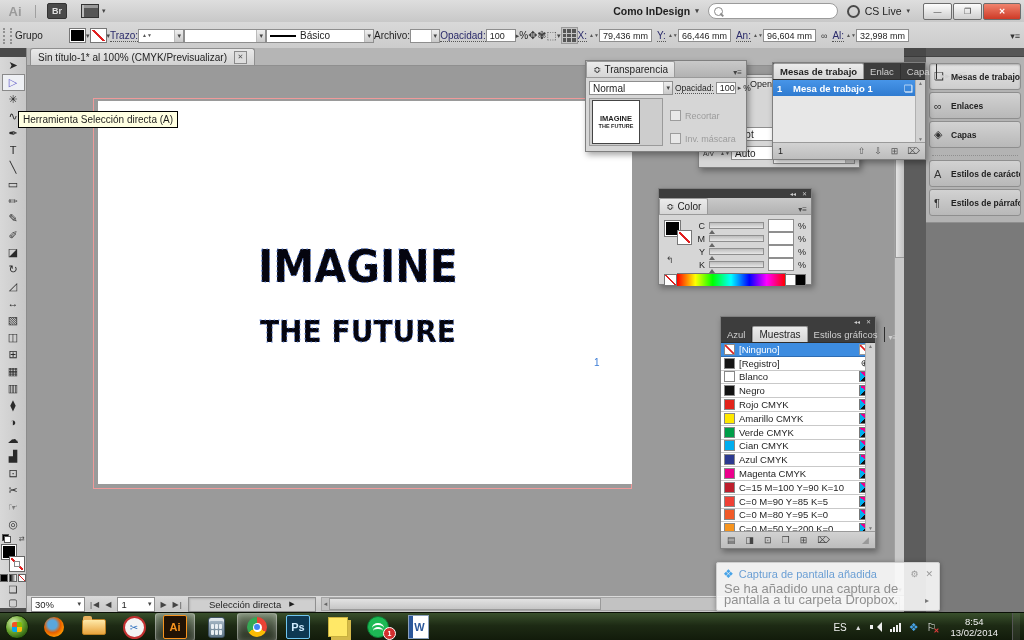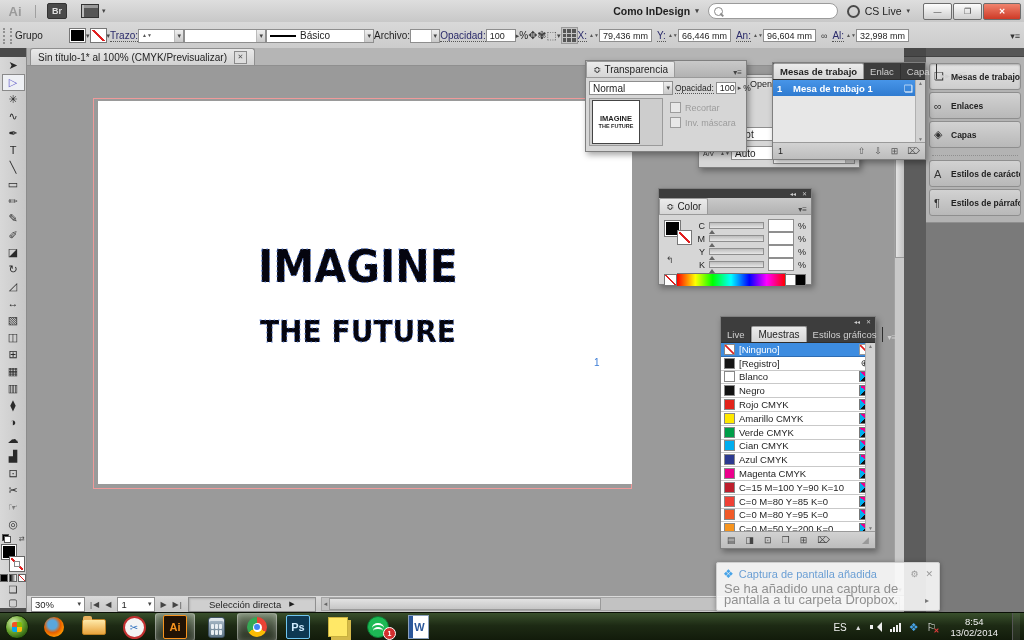--- a/index.html
+++ b/index.html
@@ -107,21 +107,21 @@
 
   
   #transparency-panel{left:585px;top:60px;width:162px;height:92px;z-index:22}
   #tp-row1{display:flex;align-items:center;gap:2px;margin:3px;font-size:9px}
   #tp-thumbrow{display:flex;gap:7px;margin:2px 3px}
   #tp-thumb{width:74px;height:48px;background:#cdcdcd;border:1px solid #9a9a9a;display:flex;align-items:center;padding-left:2px;box-sizing:border-box}
   #tp-page{width:46px;height:42px;background:#fff;border:1px solid #444;display:flex;flex-direction:column;
            align-items:center;justify-content:center;line-height:1.1}
   #tp-page .l1{font-size:7.5px;font-weight:bold;letter-spacing:0}
   #tp-page .l2{font-size:5.5px;font-weight:bold}
-  .checkrow{display:flex;align-items:center;gap:4px;color:#9c9c9c;font-size:9px;margin-top:4px}
+  .checkrow{display:flex;align-items:center;gap:4px;color:#9c9c9c;font-size:9px;margin-top:12px}
   .checkbox{width:9px;height:9px;border:1px solid #9c9c9c;background:#e8e8e8}
 
   
   #character-panel{left:698px;top:74px;width:162px;height:94px;z-index:21}
   #cp-tab{position:absolute;left:44px;top:2px;height:12px;background:linear-gradient(#ebebeb,#d6d6d6);
           border:1px solid #9a9a9a;border-bottom:none;font-size:9px;padding:0 6px;display:flex;align-items:center}
   .cp-row{position:absolute;display:flex;align-items:center;gap:3px;font-size:9px}
   .cp-icon{font-size:9px;color:#333;width:14px}
 
   
@@ -432,20 +432,21 @@
   <div class="abs" id="canvas-art">
     <svg width="212" height="126" viewBox="0 0 212 126">
       <g font-family="DejaVu Sans, sans-serif" font-weight="bold" text-anchor="middle" fill="#05050f" stroke="#5b83e0" stroke-width="1.1" stroke-dasharray="1.5 3.5">
         <text x="106" y="52" font-size="44" textLength="200" lengthAdjust="spacingAndGlyphs">IMAGINE</text>
         <text x="106" y="112" font-size="31" textLength="196" lengthAdjust="spacingAndGlyphs">THE FUTURE</text>
       </g>
     </svg>
   </div>
   <div class="abs" id="canvas-marker">1</div>
 
+  <div class="abs" id="tooltip">Herramienta Selección directa (A)</div>
 
   <div class="abs panel" id="transparency-panel">
     <div class="p-tabbar">
       <span class="p-tab active">
         <span style="margin-right:3px">≎</span>
         <span>Transparencia</span>
       </span>
       <span class="p-menu">▾≡</span>
     </div>
     <div id="tp-row1">
@@ -589,21 +590,21 @@
       <span class="ksw"></span>
     </div>
   </div>
 
   <div class="abs panel" id="swatches-panel">
     <div class="p-collapsebar">
       <span>◂◂</span>
       <span>✕</span>
     </div>
     <div class="p-tabbar dark">
-      <span class="p-tab inactive">Live</span>
+      <span class="p-tab inactive">Azul</span>
       <span class="p-tab active">Muestras</span>
       <span class="p-tab inactive">Estilos gráficos</span>
       <span class="p-menu">▾≡</span>
     </div>
     <div id="swatch-list">
       <div class="sw-row selected">
           <span class="sw none-sw"></span>
           <span>[Ninguno]</span>
           <span class="sw-ri none"></span>
         </div>
@@ -652,21 +653,21 @@
           <span>Magenta CMYK</span>
           <span class="sw-ri cmyk"></span>
         </div>
         <div class="sw-row">
           <span class="sw" style="background: rgb(190, 30, 45);"></span>
           <span>C=15 M=100 Y=90 K=10</span>
           <span class="sw-ri cmyk"></span>
         </div>
         <div class="sw-row">
           <span class="sw" style="background: rgb(239, 65, 54);"></span>
-          <span>C=0 M=80 Y=85 K=0</span>
+          <span>C=0 M=90 Y=85 K=5</span>
           <span class="sw-ri cmyk"></span>
         </div>
         <div class="sw-row">
           <span class="sw" style="background: rgb(241, 90, 41);"></span>
           <span>C=0 M=80 Y=95 K=0</span>
           <span class="sw-ri cmyk"></span>
         </div>
         <div class="sw-row">
           <span class="sw" style="background: rgb(247, 148, 30);"></span>
           <span>C=0 M=50 Y=200 K=0</span>

